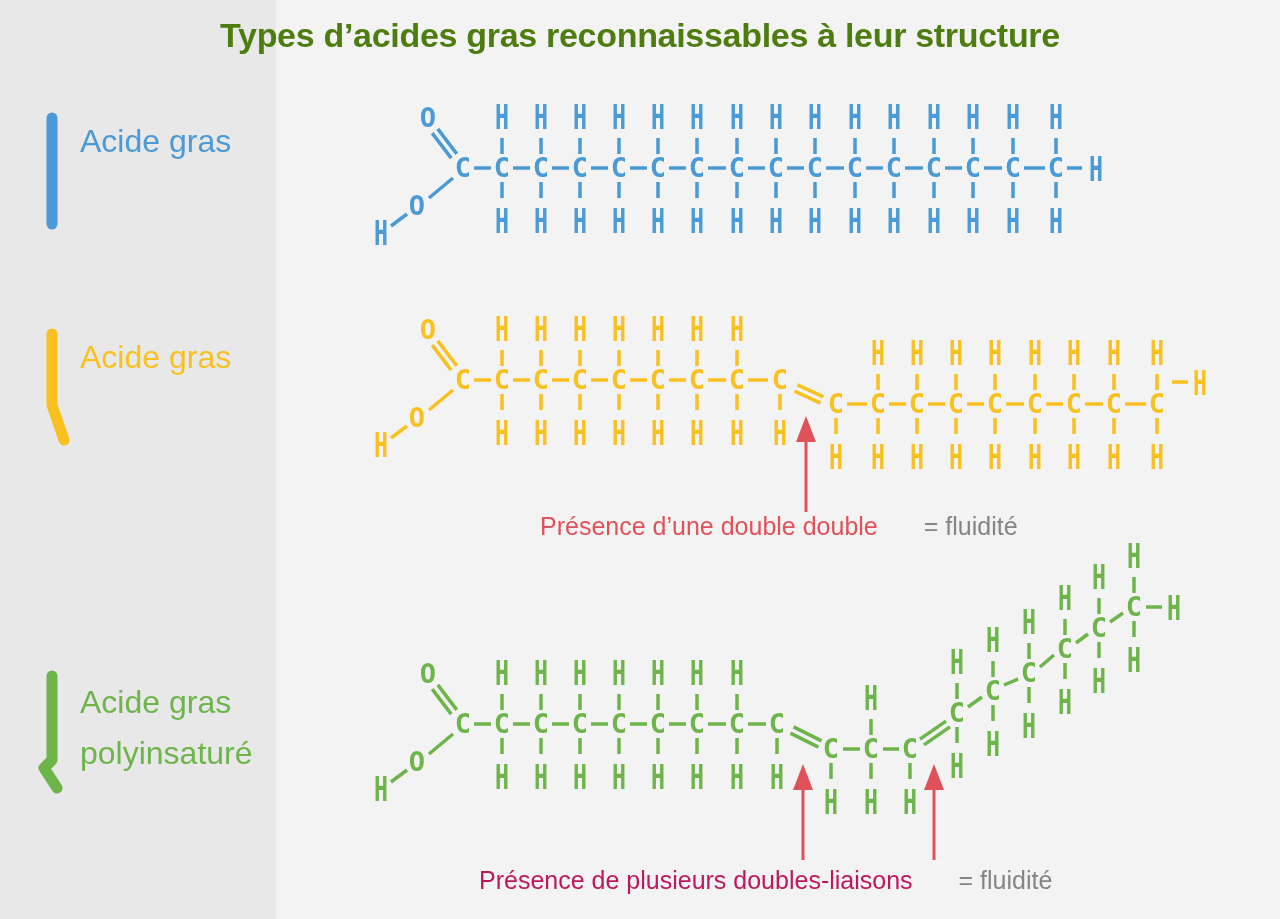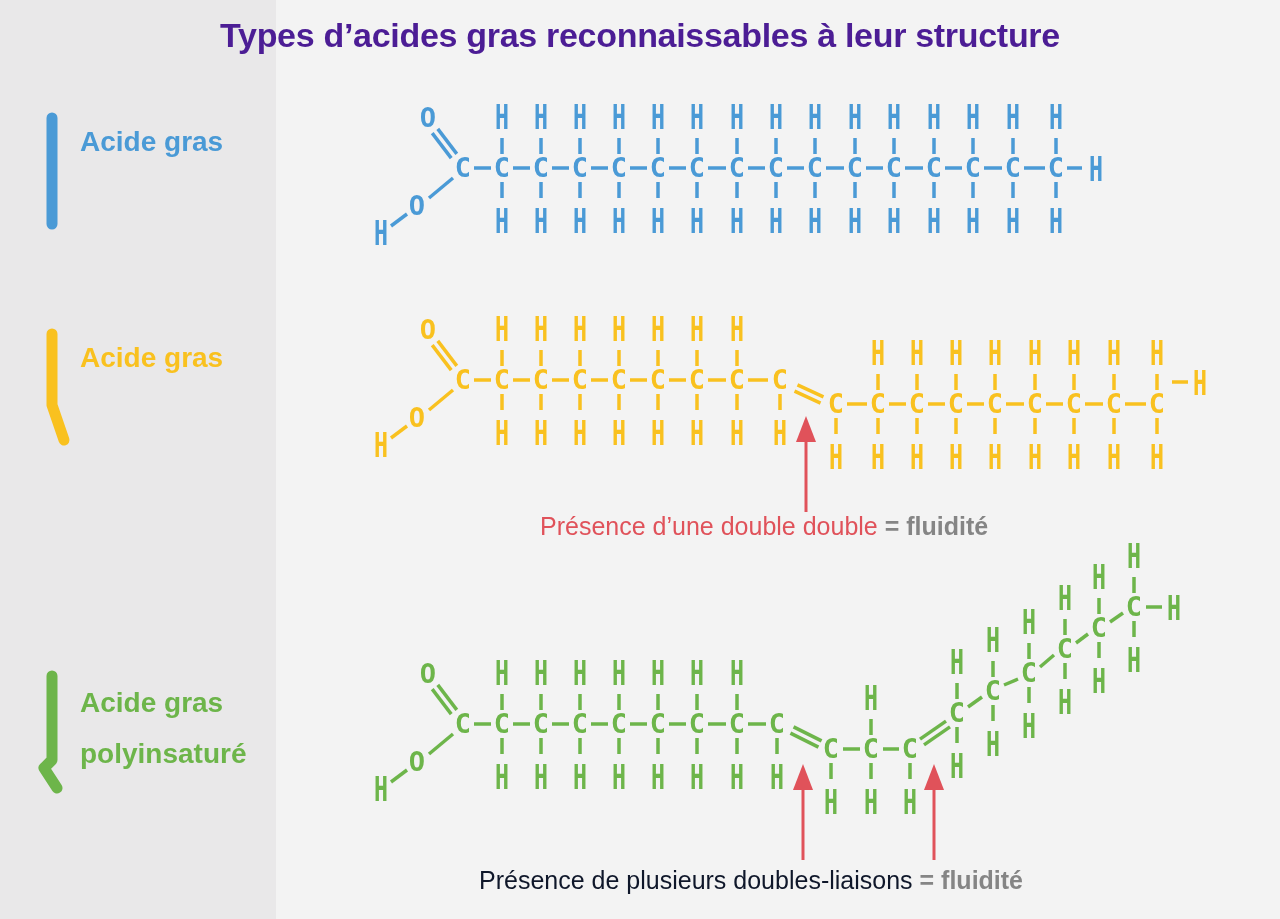--- a/index.html
+++ b/index.html
@@ -1,21 +1,21 @@
 <!DOCTYPE html>
 <html><head>
 <meta charset="utf-8">
 <style>
   html, body { margin:0; padding:0; }
   body { width:1280px; height:919px; background:#f3f3f3; position:relative; overflow:hidden; font-family:"Liberation Sans", sans-serif; }
   .sidebar { position:absolute; left:0; top:0; width:276px; height:919px; background:#e9e8e9; }
-  .title { position:absolute; left:0; top:16px; width:1280px; text-align:center; font-size:34px; font-weight:bold; color:#4c1d95; letter-spacing:-0.3px; }
-  .label { position:absolute; left:80px; font-size:28px; font-weight:bold; line-height:51px; }
+  .title { position:absolute; left:0; top:16px; width:1280px; text-align:center; font-size:34px; font-weight:bold; color:#4d7c0f; letter-spacing:-0.3px; }
+  .label { position:absolute; left:80px; font-size:32px; font-weight:normal; line-height:51px; }
   .caption { position:absolute; font-size:25px; white-space:nowrap; }
-  .caption .eq { font-weight:bold; color:#858585; }
+  .caption .eq { font-weight:normal; color:#858585;margin-left:39px; }
   svg.mol { position:absolute; left:0; top:0; width:1280px; height:919px; }
   svg text { font-family:"DejaVu Sans Mono", monospace; font-weight:bold; }
 </style>
 </head>
 <body>
 
 <div class="sidebar"></div>
 
 <div class="title">Types d’acides gras reconnaissables à leur structure</div>
 
@@ -28,21 +28,21 @@
 <div class="label" style="top:677px;color:#6db54a">
   <div>Acide gras</div>
   <div>polyinsaturé</div>
 </div>
 
 <div class="caption" style="left:540px;top:512px">
   <span style="color:#e0525a">Présence d’une double double</span>
   <span class="eq">= fluidité</span>
 </div>
 <div class="caption" style="left:479px;top:866px">
-  <span style="color:#0f172a">Présence de plusieurs doubles-liaisons</span>
+  <span style="color:#be185d">Présence de plusieurs doubles-liaisons</span>
   <span class="eq">= fluidité</span>
 </div>
 
 <svg class="mol" id="mol" viewBox="0 0 1280 919">
 
   <g>
     <line x1="52" y1="118" x2="52" y2="224" stroke="#4a9ad6" stroke-width="11" stroke-linecap="round"></line>
   </g>
   <g>
     <polyline points="52,334 52,405 64,440" fill="none" stroke="#f9c11f" stroke-width="11" stroke-linecap="round" stroke-linejoin="round"></polyline>

